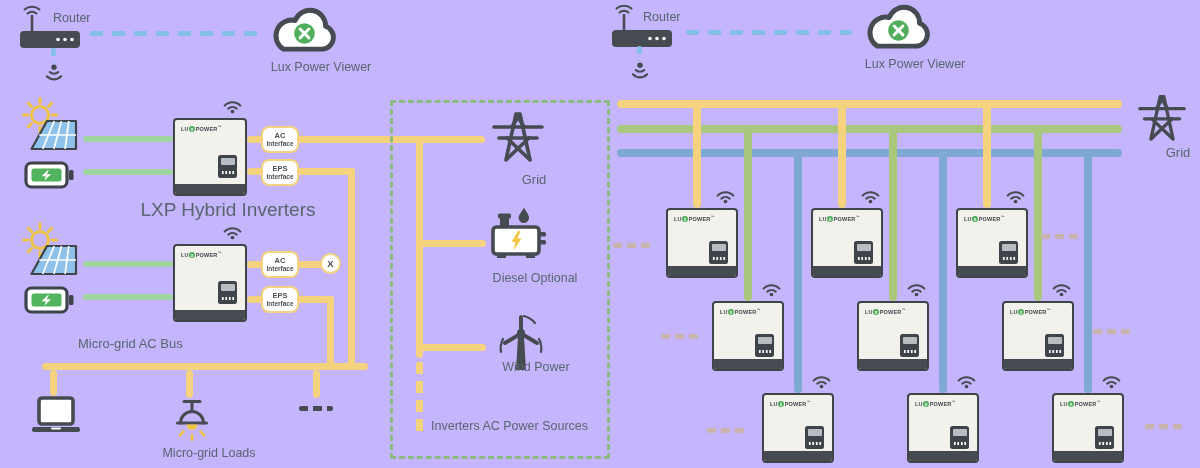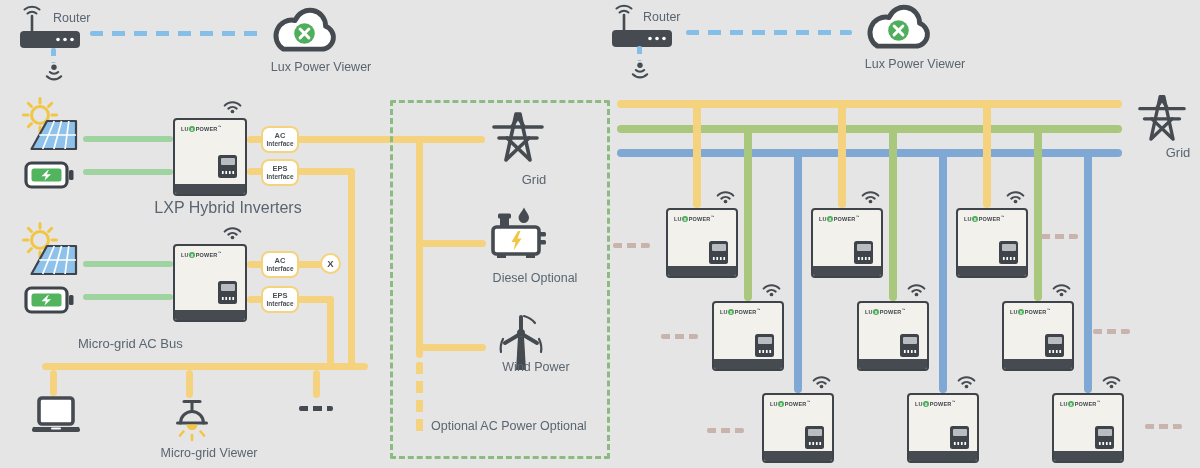--- a/index.html
+++ b/index.html
@@ -2,21 +2,21 @@
 <html style="--yellow: #F5D37E; --lgreen: #9FD3A0; --bgreen: #A9C87D; --bblue: #7FA8D4; --link: #85BFE8; --dark: #454B50; --text: #5A6570; --pink: #C9B3AD; --brand: #4FAE5C; --battery: #53B45E; --panel: #8EC2EA; --sun: #F2C545; --boxgreen: #8CBB81;"><head>
 <meta charset="utf-8">
 <style>
   :root{
     --yellow:#F5D37E; --lgreen:#9FD3A0; --bgreen:#A9C87D; --bblue:#7FA8D4;
     --link:#85BFE8; --dark:#454B50; --text:#5A6570; --pink:#C9B3AD;
     --brand:#4FAE5C; --battery:#53B45E; --panel:#8EC2EA; --sun:#F2C545;
     --boxgreen:#8CBB81;
   }
   html,body{margin:0;padding:0;background:#fff;}
-  #stage{position:relative;width:1200px;height:468px;background:#e5e5e5;overflow:hidden;
+  #stage{position:relative;width:1200px;height:468px;background:#c4b5fd;overflow:hidden;
          font-family:"Liberation Sans",sans-serif;}
   .abs{position:absolute;}
   .ln{position:absolute;border-radius:4px;}
   .y{background:var(--yellow);} .lg-line{background:var(--lgreen);}
   .gb{background:var(--bgreen);} .bb{background:var(--bblue);}
   .lbl{position:absolute;color:var(--text);font-size:12.5px;white-space:nowrap;}
   .ctr{transform:translateX(-50%);padding-left:32px;}
   .ic{color:var(--dark);display:block;}
   .hdash{position:absolute;height:5px;border-radius:2px;
          background:repeating-linear-gradient(90deg,var(--link) 0 13px,transparent 13px 22px);}
@@ -278,21 +278,21 @@
           <span class="inv-x">X</span>
           <span>POWER</span>
           <span class="inv-tm">™</span>
         </div>
         <div class="inv-display">
           <span class="inv-screen"></span>
           <span class="inv-dots"></span>
         </div>
       </div>
     </div>
-  <div class="lbl ctr" style="left:212px;top:199px;font-size:16px">LXP Hybrid Inverters</div>
+  <div class="lbl ctr" style="left:212px;top:199px;font-size:19px">LXP Hybrid Inverters</div>
   <div class="lbl" style="left:78px;top:336px;font-size:13px">Micro-grid AC Bus</div>
 
   <span class="abs" style="left:30px;top:396px">
     <svg viewBox="0 0 52 38" width="52" height="38" class="ic">
       <rect x="9" y="2" width="34" height="26" rx="3" fill="#fff" stroke="currentColor" stroke-width="3.6"></rect>
       <path d="M3 31 H49 L50 33.5 A2 2 0 0 1 48 36 H4 A2 2 0 0 1 2 33.5 Z" fill="currentColor"></path>
       <rect x="21" y="31.5" width="10" height="2" rx="1" fill="#fff"></rect>
     </svg>
   </span>
   <span class="abs" style="left:172px;top:398px">
@@ -304,21 +304,21 @@
           <path d="M5.5 25 H34.5"></path>
       </g>
       <path d="M14.5 26.5 A5.5 5.5 0 0 0 25.5 26.5 Z" fill="var(--sun)"></path>
       <g fill="none" stroke="var(--sun)" stroke-width="2.6" stroke-linecap="round">
         <path d="M20 37 V42"></path>
           <path d="M11.5 33.5 L8 37.5"></path>
           <path d="M28.5 33.5 L32 37.5"></path>
       </g>
     </svg>
   </span>
-  <div class="lbl ctr" style="left:193px;top:446px">Micro-grid Viewer</div>
+  <div class="lbl ctr" style="left:193px;top:446px">Micro-grid Loads</div>
   <div class="ddash" style="left:299px;top:406px"></div>
 
   <div class="greenbox" style="left:390px;top:100px;width:214px;height:353px"></div>
 
   <span class="abs" style="left:489px;top:110px">
     <svg viewBox="0 0 58 52" width="58" height="52" class="ic">
       <g fill="none" stroke="currentColor" stroke-width="3.6" stroke-linecap="round" stroke-linejoin="round">
         <path d="M17 50 L27 4 M41 50 L31 4 M27 4 H31"></path>
         <path d="M5 17 H53 M10 28 H48"></path>
         <path d="M18 49 L40 28 M40 49 L18 28"></path>
@@ -352,21 +352,21 @@
         <path stroke-width="4" d="M29.5 25 L43 33"></path>
         <path stroke-width="2.2" d="M30 6 A21 21 0 0 1 41 13"></path>
         <path stroke-width="2.2" d="M9 29 A21 21 0 0 0 7 42"></path>
         <path stroke-width="2.2" d="M45 29 A21 21 0 0 1 47 42"></path>
       </g>
       <circle cx="27" cy="23" r="4" fill="currentColor"></circle>
     </svg>
   </span>
   <div class="lbl ctr" style="left:520px;top:360px">Wind Power</div>
 
-  <div class="lbl" style="left:431px;top:419px">Optional AC Power Optional</div>
+  <div class="lbl" style="left:431px;top:419px">Inverters AC Power Sources</div>
 
   <div class="ln y" style="left:617px;top:100px;width:505px;height:8px"></div>
   <div class="ln gb" style="left:617px;top:125px;width:505px;height:8px"></div>
   <div class="ln bb" style="left:617px;top:149px;width:505px;height:8px"></div>
 
   <div class="ln y" style="left:693px;top:104px;width:8px;height:104px"></div>
   <div class="ln y" style="left:838px;top:104px;width:8px;height:104px"></div>
   <div class="ln y" style="left:983px;top:104px;width:8px;height:104px"></div>
   <div class="ln gb" style="left:744px;top:129px;width:8px;height:172px"></div>
   <div class="ln gb" style="left:889px;top:129px;width:8px;height:172px"></div>

